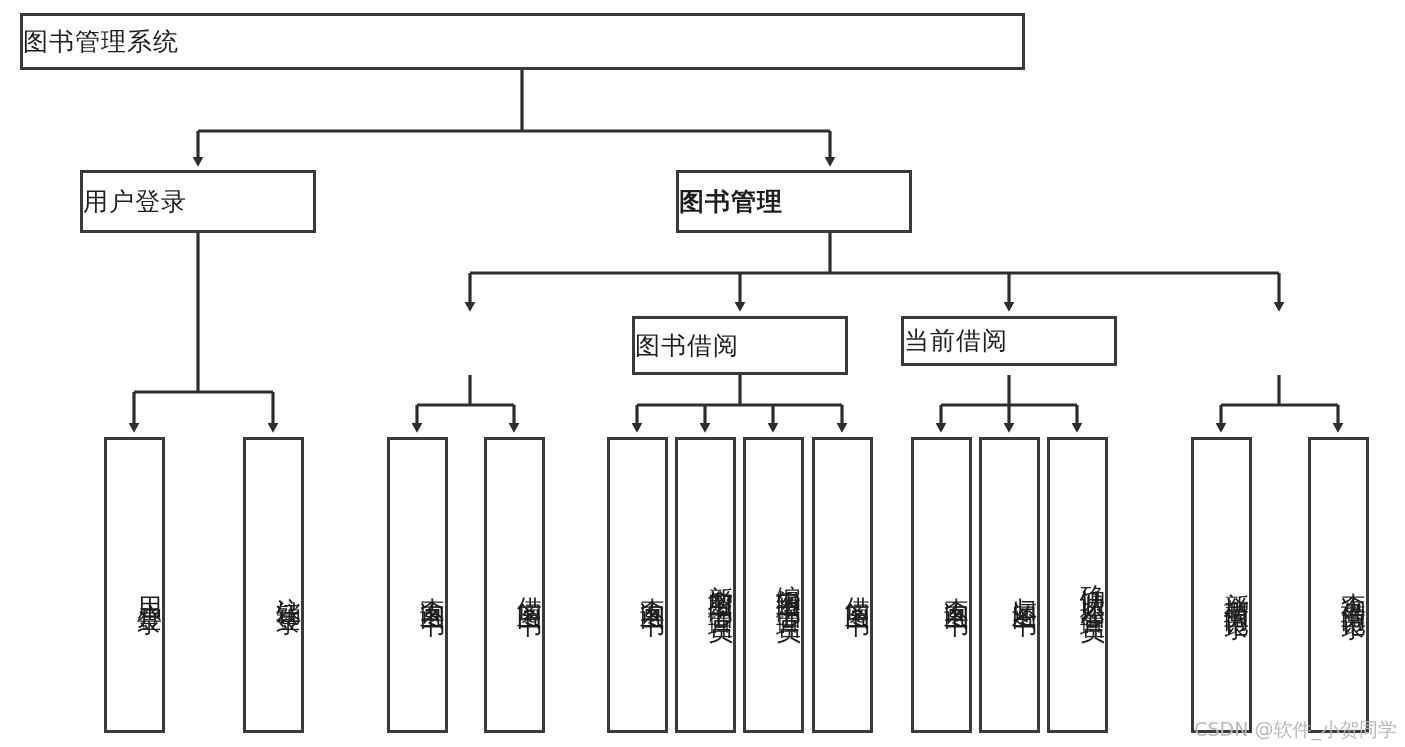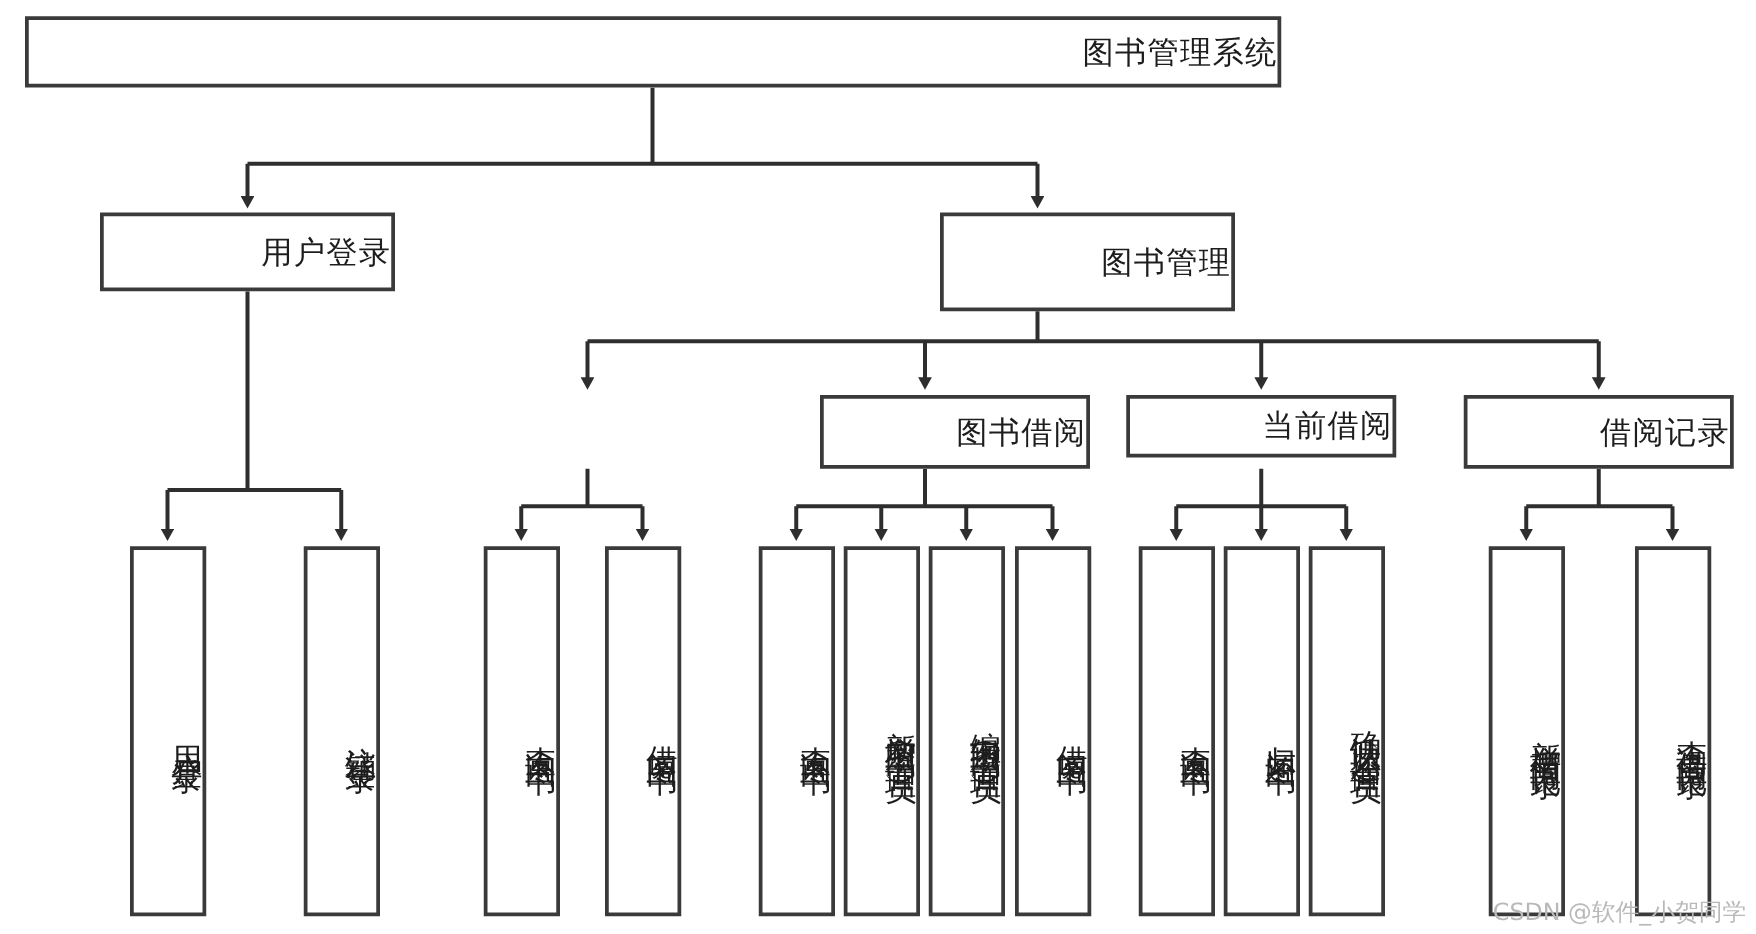--- a/index.html
+++ b/index.html
@@ -17,21 +17,21 @@
     background: #ffffff;
     overflow: hidden;
   }
   .node {
     position: absolute;
     box-sizing: border-box;
     border: 3px solid #3a3a3a;
     background: #ffffff;
     display: flex;
     align-items: center;
-    justify-content: flex-end;
+    justify-content: flex-start;
     color: #1d1d1d;
   }
   .node.horiz {
     font-size: 25px;
     letter-spacing: 1px;
     line-height: 1.1;
   }
   .node.vert {
     writing-mode: vertical-rl;
     text-orientation: upright;
@@ -126,32 +126,29 @@
     </g>
   </svg>
 
   <div class="node horiz" style="left:20px; top:13px; width:1005px; height:57px;">
     <span>图书管理系统</span>
   </div>
 
   <div class="node horiz" style="left:80px; top:170px; width:236px; height:63px;">
     <span>用户登录</span>
   </div>
-  <div class="node horiz" style="left:752px; top:170px; width:236px; height:79px;">
+  <div class="node horiz" style="left:676px; top:170px; width:236px; height:63px;font-weight:bold;">
     <span>图书管理</span>
   </div>
 
-  <div class="node horiz" style="left:632px; top:316px; width:216px; height:59px;margin-left:24px;">
+  <div class="node horiz" style="left:632px; top:316px; width:216px; height:59px;">
     <span>图书借阅</span>
   </div>
   <div class="node horiz" style="left:901px; top:316px; width:216px; height:50px;">
     <span>当前借阅</span>
-  </div>
-  <div class="node horiz" style="left:1171px; top:316px; width:216px; height:59px;">
-    <span>借阅记录</span>
   </div>
 
   <div class="node vert" style="left:104px; top:437px; width:61px; height:296px;">
     <span class="vtext">用户登录</span>
   </div>
   <div class="node vert" style="left:243px; top:437px; width:61px; height:296px;">
     <span class="vtext">注销登录</span>
   </div>
 
   <div class="node vert" style="left:387px; top:437px; width:61px; height:296px;">

